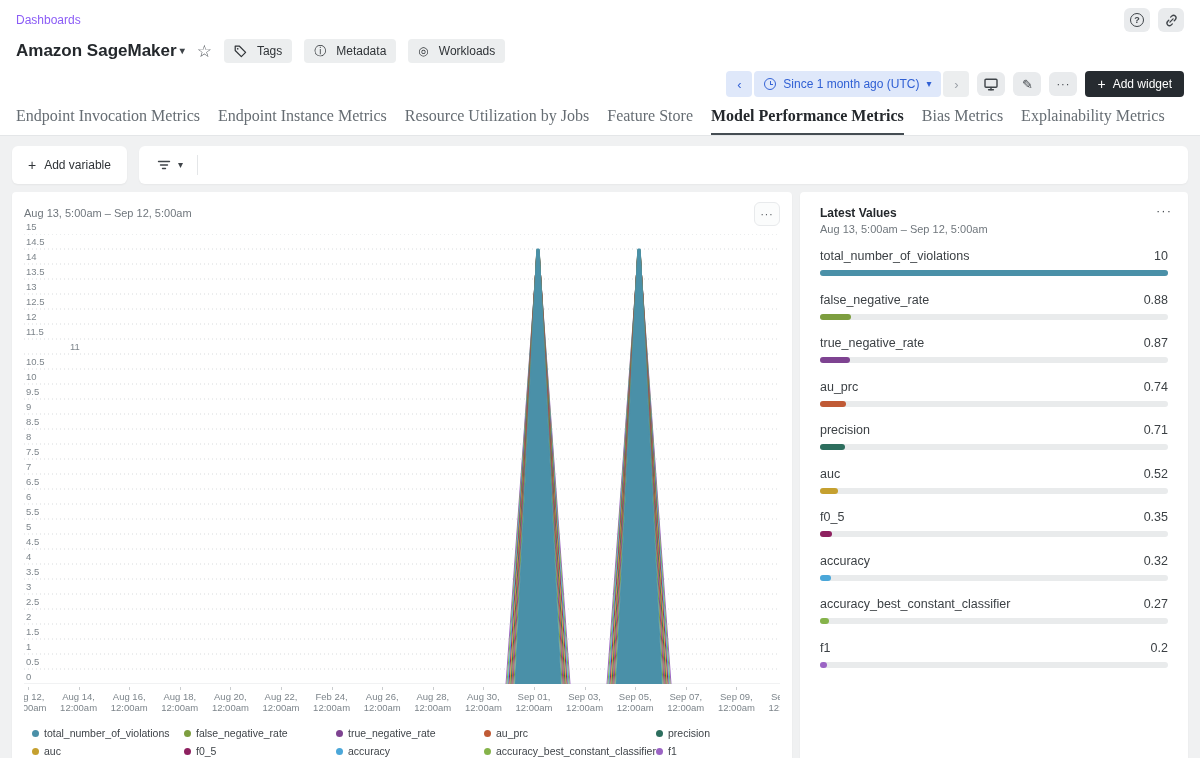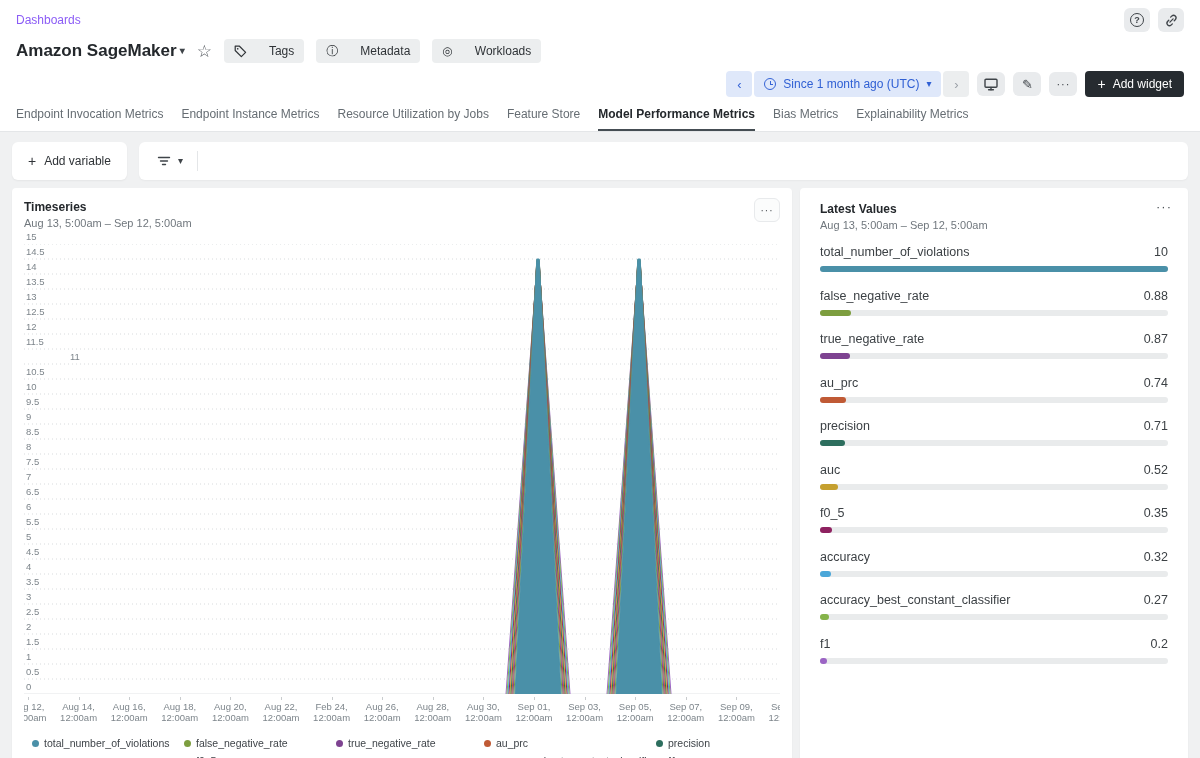--- a/index.html
+++ b/index.html
@@ -13,40 +13,40 @@
   .corner { display:flex; gap:8px; }
   .icon-btn { min-width:26px; height:24px; border:none; border-radius:6px; background:#e9ebed;
               display:flex; align-items:center; justify-content:center; color:#3f4449; cursor:pointer; }
   .help-circle { width:14px; height:14px; border:1.2px solid #3f4449; border-radius:50%;
                  font-size:9px; font-weight:700; display:flex; align-items:center; justify-content:center; }
 
   .row2 { display:flex; align-items:center; gap:12px; padding:7px 16px 0; }
   .page-title { display:flex; align-items:center; gap:3px; font-size:17px; font-weight:700; cursor:pointer; }
   .caret { font-size:10px; color:#3f4449; line-height:1; }
   .star-btn { background:none; border:none; font-size:17px; color:#53585e; cursor:pointer; line-height:1; }
-  .pill { display:flex; align-items:center; gap:22px; background:#eceeef; border:none; border-radius:4px;
+  .pill { display:flex; align-items:center; gap:10px; background:#eceeef; border:none; border-radius:4px;
           padding:5px 10px; font-size:12px; color:#2f3337; cursor:pointer; }
 
   .row3 { display:flex; justify-content:flex-end; align-items:center; gap:8px; padding:8px 16px 0; }
   .timenav { display:flex; align-items:center; gap:2px; }
   .tn-seg { height:26px; border:none; border-radius:4px; display:flex; align-items:center; gap:7px;
             cursor:pointer; font-size:12px; }
   .tn-prev { width:26px; justify-content:center; background:#dfe8fa; color:#3664d6; font-size:13px; }
   .tn-main { background:#dfe8fa; color:#3060d4; padding:0 10px; }
   .tn-next { width:26px; justify-content:center; background:#eceeef; color:#9aa0a6; font-size:13px; }
   .clock { width:12px; height:12px; border:1.3px solid #3664d6; border-radius:50%; position:relative; flex:none; }
   .clock::before { content:""; position:absolute; left:4.6px; top:1.8px; width:1.2px; height:3.4px; background:#3664d6; }
   .clock::after  { content:""; position:absolute; left:4.6px; top:4.6px; width:3.4px; height:1.2px; background:#3664d6; }
   .add-widget { height:26px; border:none; border-radius:4px; background:#262b30; color:#fff;
                 font-size:12px; padding:0 12px; display:flex; align-items:center; gap:7px; cursor:pointer; }
   .plus { font-size:14px; line-height:1; }
 
   .tabbar { display:flex; gap:18px; padding:10px 16px 0; border-bottom:1px solid #e4e6e8; background:#fff; }
-  .tab { background:none; border:none; border-bottom:2px solid transparent; font-family:Liberation Sans, sans-serif;
-         font-size:12px; color:#666d73; padding:0 0 8px; cursor:pointer; }
+  .tab { background:none; border:none; border-bottom:2px solid transparent; font-family:Liberation Serif, serif;
+         font-size:16px; color:#666d73; padding:0 0 8px; cursor:pointer; }
   .tab.active { color:#24282c; border-bottom-color:#454d53; font-weight:600; }
 
   
   main { padding:10px 12px 8px; }
   .varbar { display:flex; gap:12px; margin-bottom:8px; }
   .add-variable { height:38px; background:#fff; border:none; border-radius:6px; padding:0 16px;
                   display:flex; align-items:center; gap:8px; font-size:12px; color:#2f3337;
                   box-shadow:0 1px 2px rgba(0,0,0,.05); cursor:pointer; font-family:inherit; }
   .searchbar { flex:1; height:38px; background:#fff; border-radius:6px; display:flex; align-items:center;
                padding:0 10px; box-shadow:0 1px 2px rgba(0,0,0,.04); }
@@ -192,21 +192,20 @@
             <path d="M5.5 9.5h3"></path>
         </svg>
         <span class="caret">▾</span>
       </button>
       <div class="search-divider"></div>
     </div>
   </div>
 
   <div class="grid">
     <section class="card ts-card">
-      <div class="panel-title">Timeseries</div>
       <div class="panel-sub">Aug 13, 5:00am – Sep 12, 5:00am</div>
       <button class="panel-menu">
         <span style="font-size:10px;letter-spacing:1px;">···</span>
       </button>
       <div class="chart" id="chart">
           <svg width="756" height="450">
             <line x1="0" x2="756" y1="0" y2="0" stroke="#d8dbdd" stroke-width="1" stroke-dasharray="1 3"></line>
             <line x1="0" x2="756" y1="15" y2="15" stroke="#d8dbdd" stroke-width="1" stroke-dasharray="1 3"></line>
             <line x1="0" x2="756" y1="30" y2="30" stroke="#d8dbdd" stroke-width="1" stroke-dasharray="1 3"></line>
             <line x1="0" x2="756" y1="45" y2="45" stroke="#d8dbdd" stroke-width="1" stroke-dasharray="1 3"></line>

